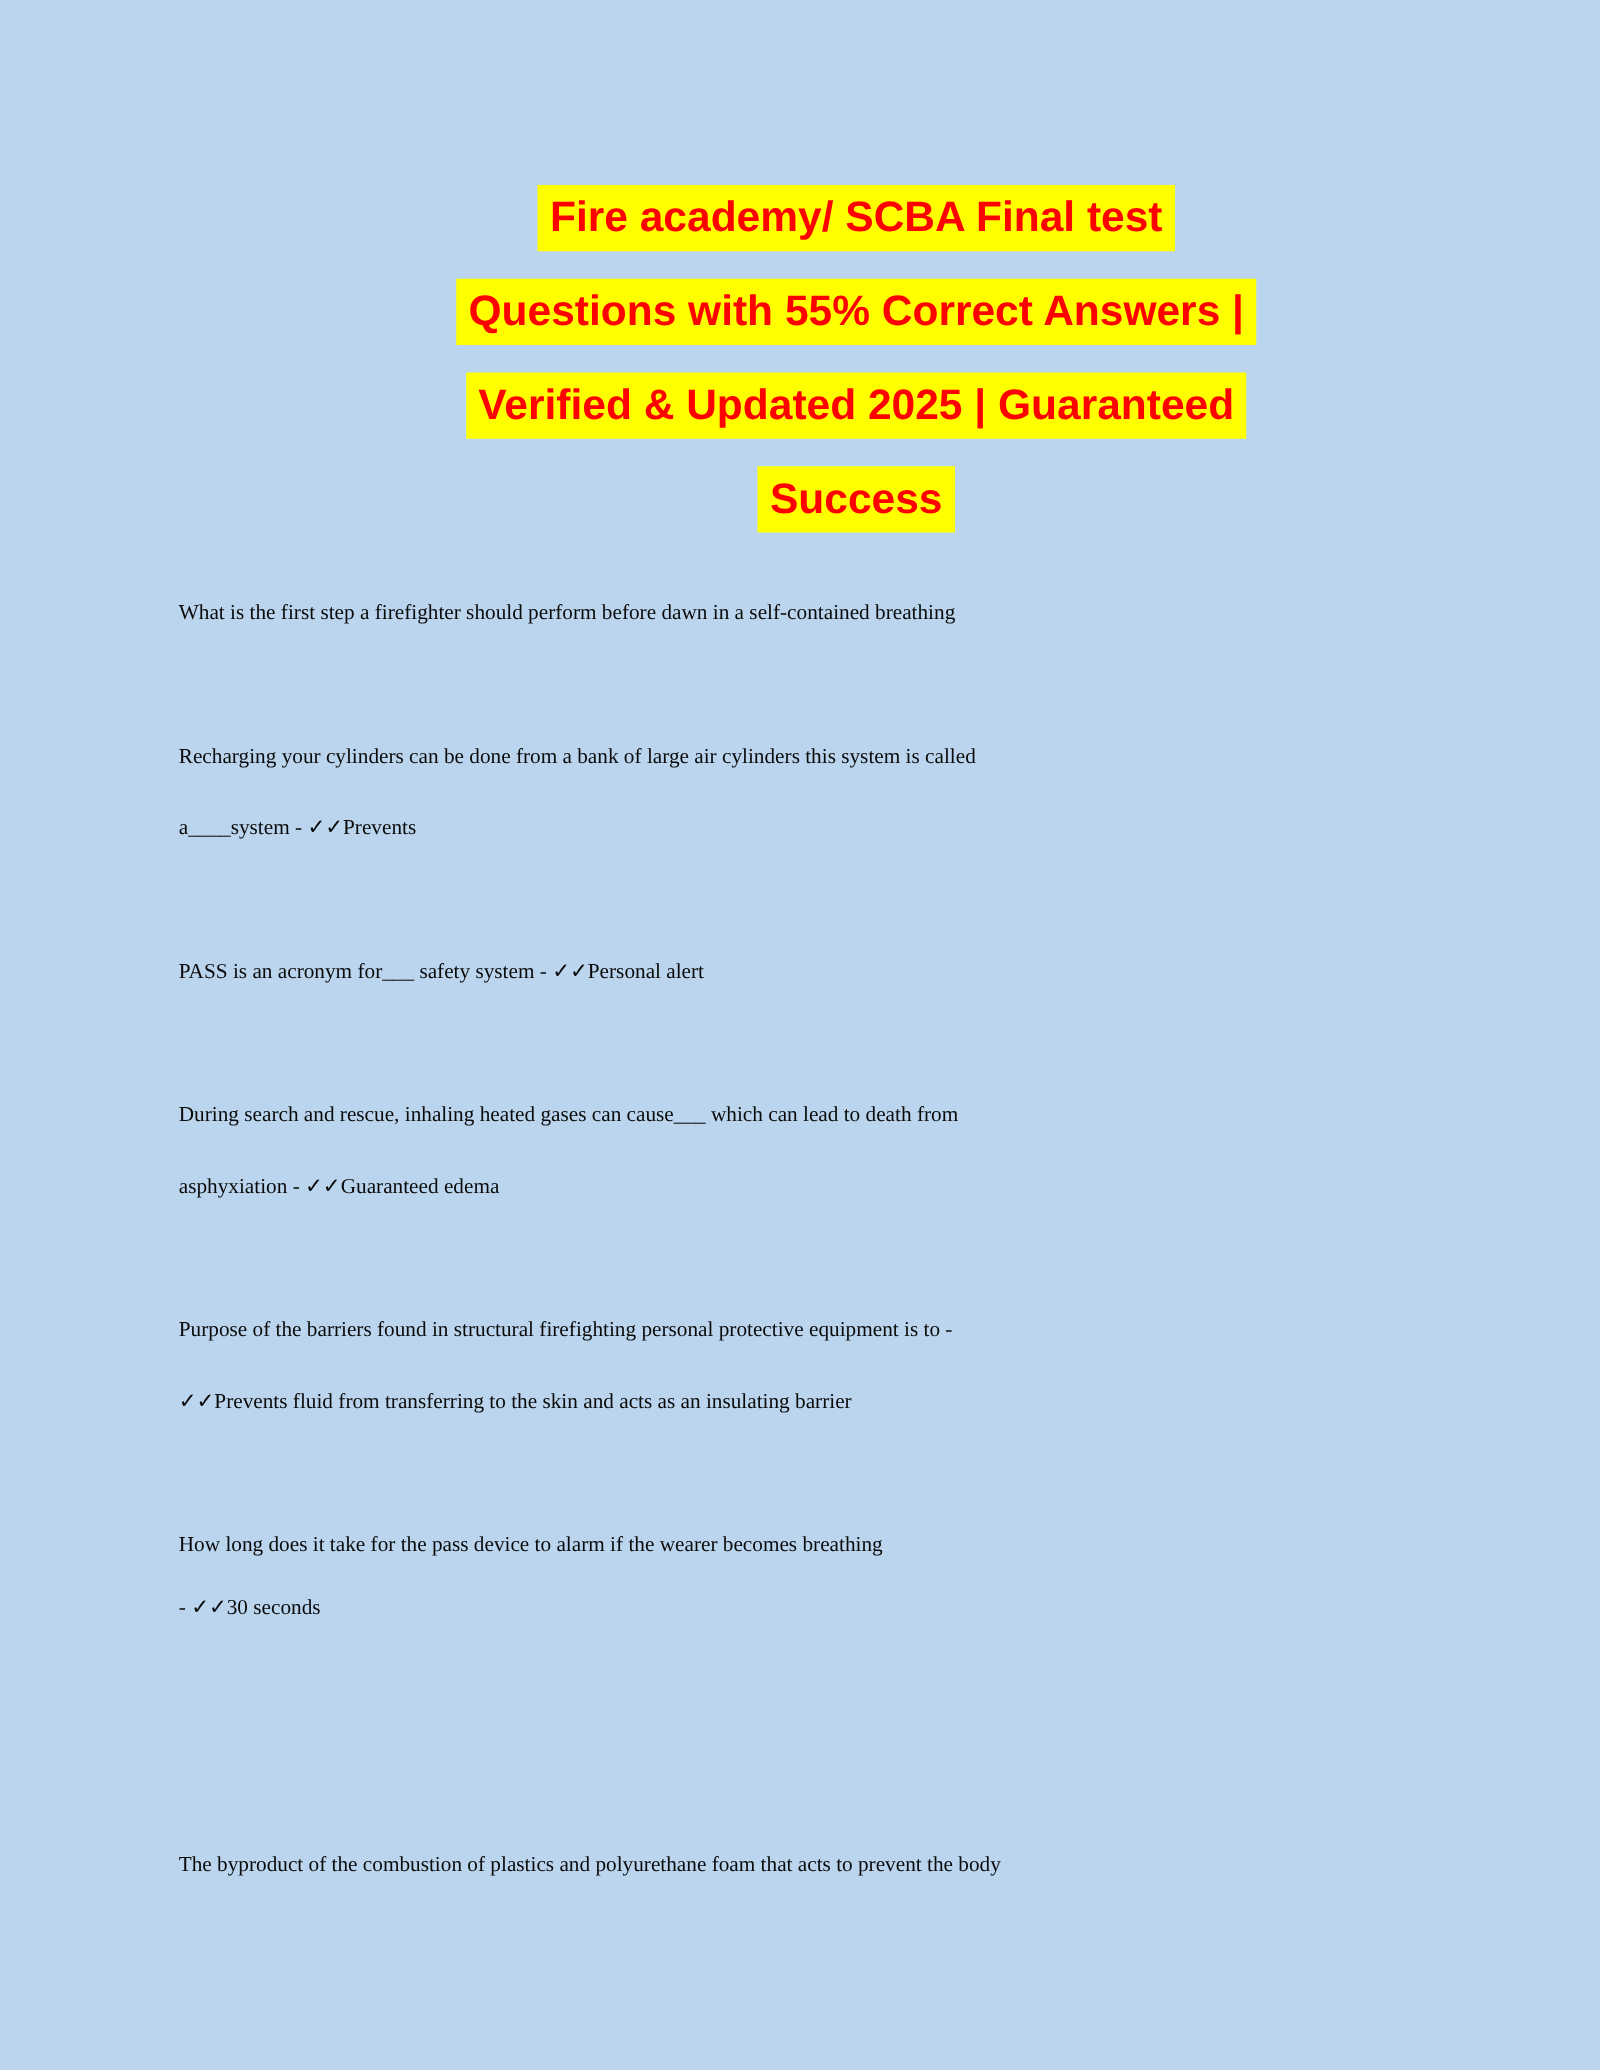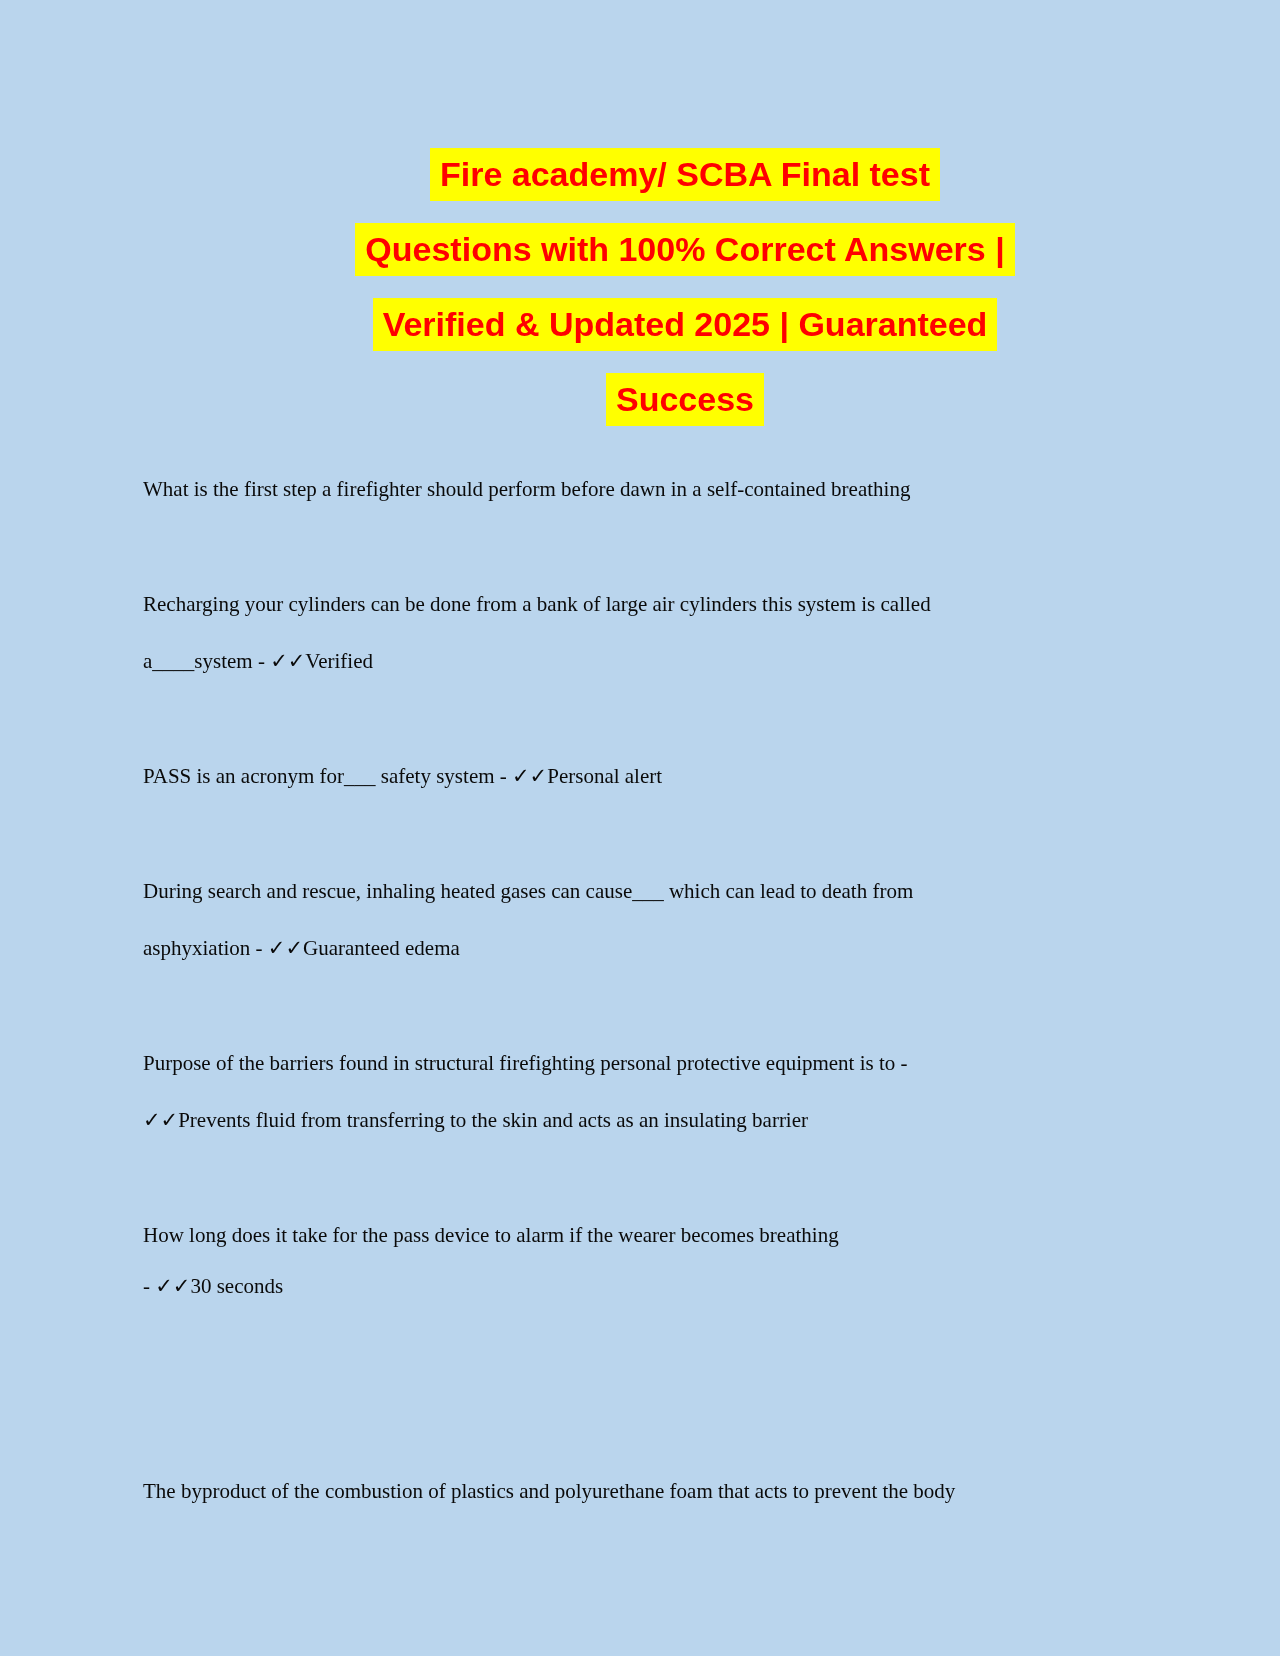--- a/index.html
+++ b/index.html
@@ -36,21 +36,21 @@
     margin-top: 22px;
   }
   .title-line .hl {
     background: #ffff00;
     padding: 2px 10px 3px 10px;
     display: inline-block;
   }
   
   .content {
     margin: 35px 90px 0 143px;
-    font-size: 21px;
+    font-size: 17px;
   }
   .qa-block {
     margin-bottom: 58px;
   }
   .qa-line {
     line-height: 57px;
     white-space: pre-wrap;
   }
   
   .qa-block:nth-child(6) .qa-line + .qa-line {
@@ -62,32 +62,32 @@
     margin-bottom: 0;
   }
 </style>
 </head>
 <body>
 
 <div class="page">
 
   <div class="doc-title">
     <span class="title-line"><span class="hl">Fire academy/ SCBA Final test</span></span>
-    <span class="title-line"><span class="hl">Questions with 100% Correct Answers |</span></span>
+    <span class="title-line"><span class="hl">Questions with 55% Correct Answers |</span></span>
     <span class="title-line"><span class="hl">Verified &amp; Updated 2025 | Guaranteed</span></span>
     <span class="title-line"><span class="hl">Success</span></span>
   </div>
 
   <div class="content">
       <div class="qa-block">
         <div class="qa-line">What is the first step a firefighter should perform before dawn in a self-contained breathing</div>
       </div>
       <div class="qa-block">
         <div class="qa-line">Recharging your cylinders can be done from a bank of large air cylinders this system is called</div>
-        <div class="qa-line">a____system - ✓✓Verified</div>
+        <div class="qa-line">a____system - ✓✓Prevents</div>
       </div>
       <div class="qa-block">
         <div class="qa-line">PASS is an acronym for___ safety system - ✓✓Personal alert</div>
       </div>
       <div class="qa-block">
         <div class="qa-line">During search and rescue, inhaling heated gases can cause___ which can lead to death from</div>
         <div class="qa-line">asphyxiation - ✓✓Guaranteed edema</div>
       </div>
       <div class="qa-block">
         <div class="qa-line">Purpose of the barriers found in structural firefighting personal protective equipment is to -</div>

